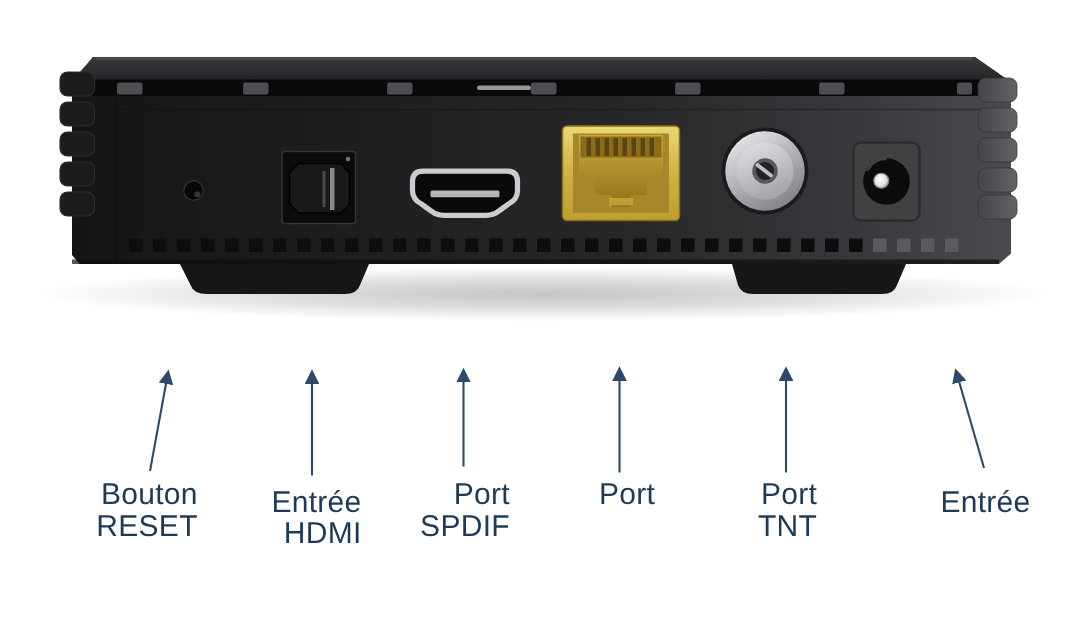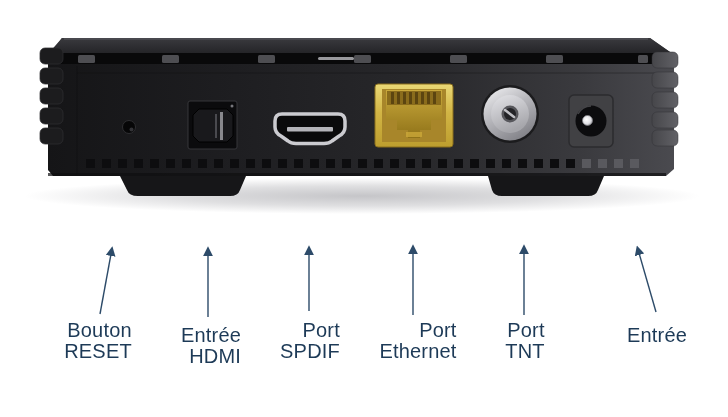--- a/index.html
+++ b/index.html
@@ -238,21 +238,20 @@
   <div class="port-label" style="left:211px; top:325px;">
     <span>Entrée</span>
     <span>HDMI</span>
   </div>
   <div class="port-label" style="left:310px; top:320px;">
     <span>Port</span>
     <span>SPDIF</span>
   </div>
   <div class="port-label" style="left:418px; top:320px;">
     <span>Port</span>
-    <span>Ethernet</span>
   </div>
   <div class="port-label" style="left:525px; top:320px;">
     <span>Port</span>
     <span>TNT</span>
   </div>
   <div class="port-label" style="left:657px; top:325px;">
     <span>Entrée</span>
   </div>
 
 </div>

